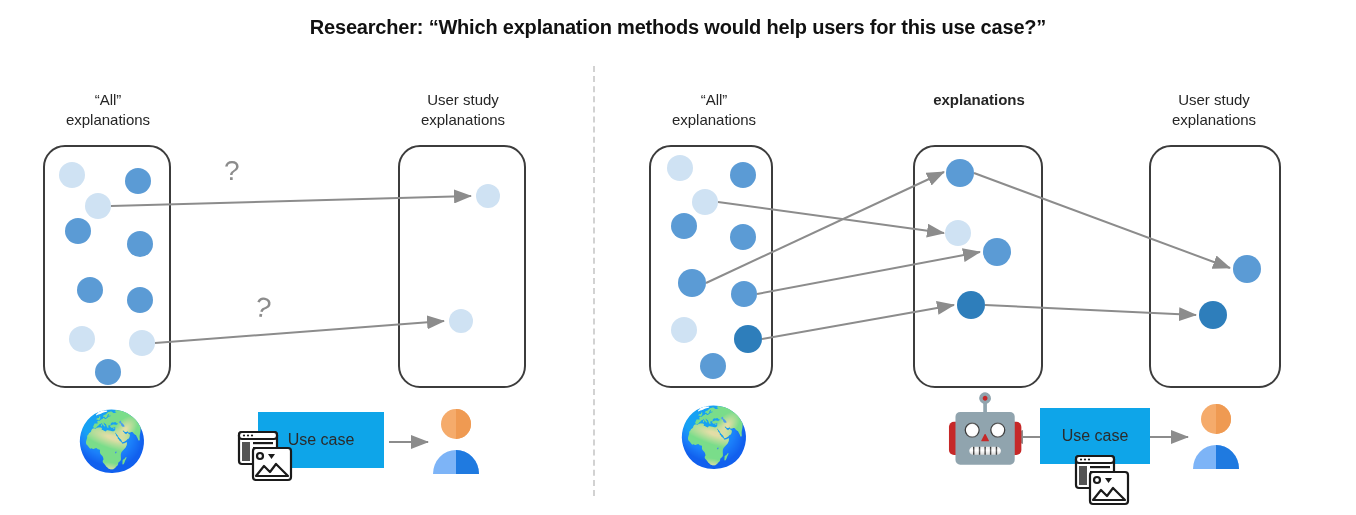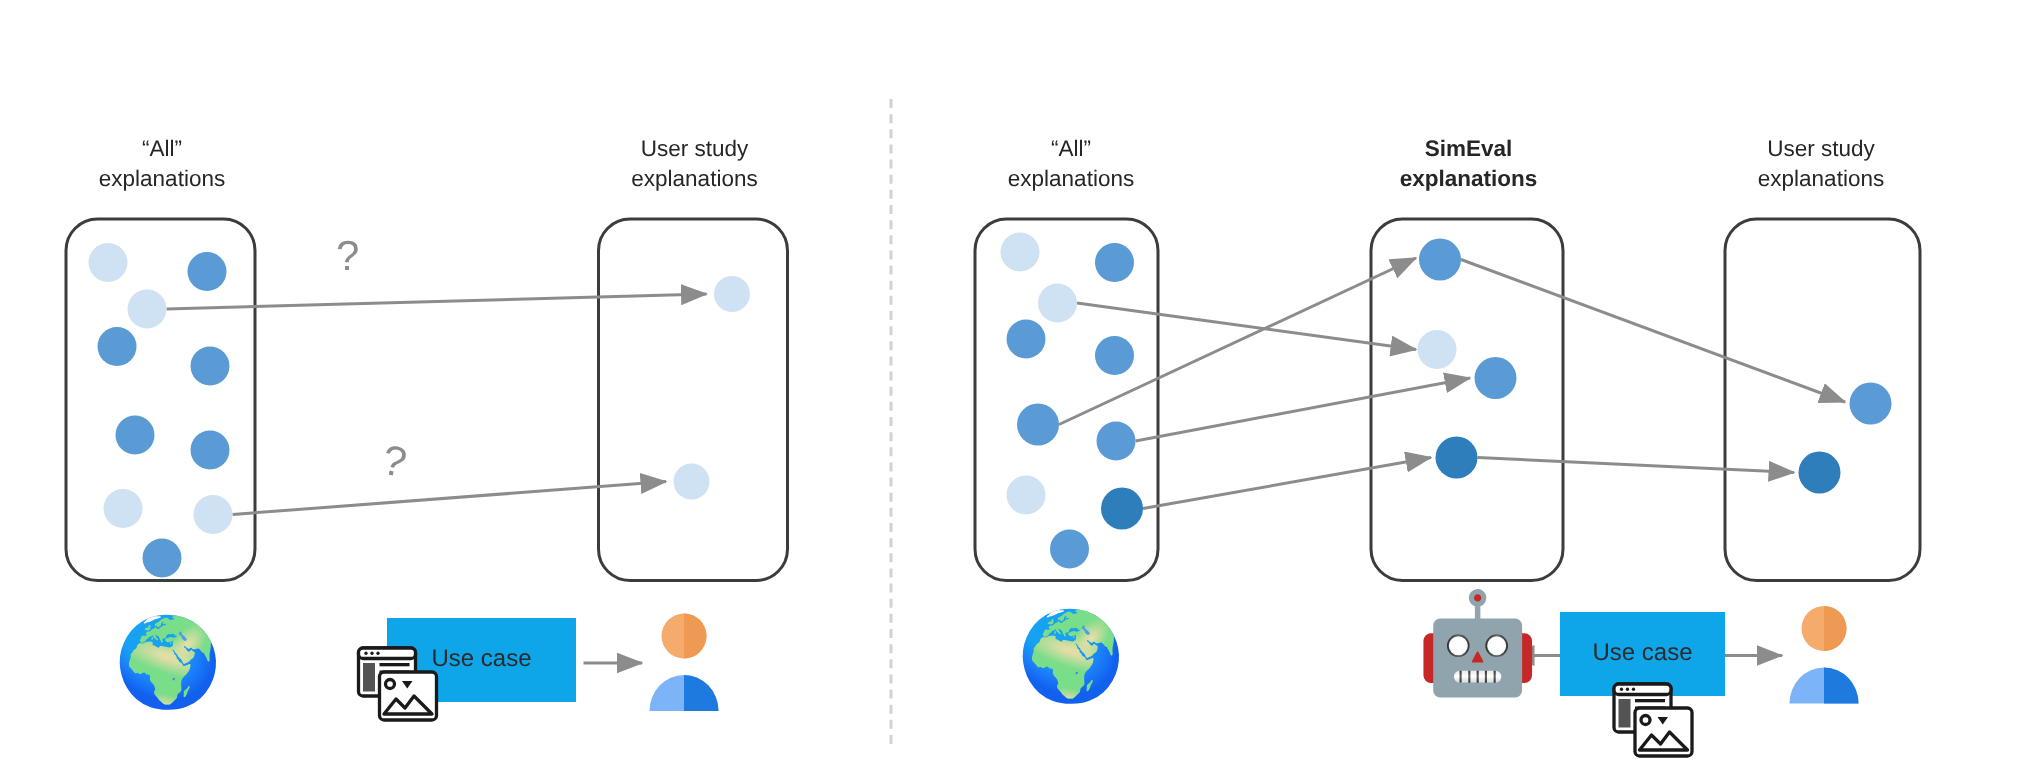--- a/index.html
+++ b/index.html
@@ -86,40 +86,40 @@
     width: 1356px; height: 515px;
     pointer-events: none;
   }
   .icon-abs { position: absolute; }
 </style>
 </head>
 <body>
 
 <div id="figure">
 
+  <div class="title">Researcher: “Which explanation methods would help users for this use case?”</div>
 
   <div class="divider"></div>
 
   <div class="panel-label" style="left:28px; top:90px; width:160px;">
     <span class="l1">“All”</span>
     <span class="l2">explanations</span>
   </div>
 
   <div class="panel-label" style="left:383px; top:90px; width:160px;">
     <span class="l1">User study</span>
     <span class="l2">explanations</span>
   </div>
 
   <div class="panel-label" style="left:634px; top:90px; width:160px;">
     <span class="l1">“All”</span>
     <span class="l2">explanations</span>
   </div>
 
   <div class="panel-label bold" style="left:899px; top:90px; width:160px;">
-    <span class="l1">SimEval</span>
     <span class="l2">explanations</span>
   </div>
 
   <div class="panel-label" style="left:1134px; top:90px; width:160px;">
     <span class="l1">User study</span>
     <span class="l2">explanations</span>
   </div>
 
   <div class="box" style="left:43px; top:145px; width:128px; height:243px;"></div>
   <div class="box" style="left:398px; top:145px; width:128px; height:243px;"></div>

